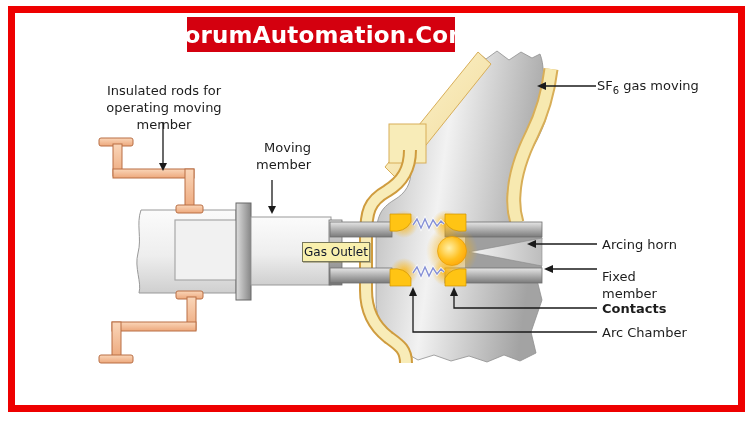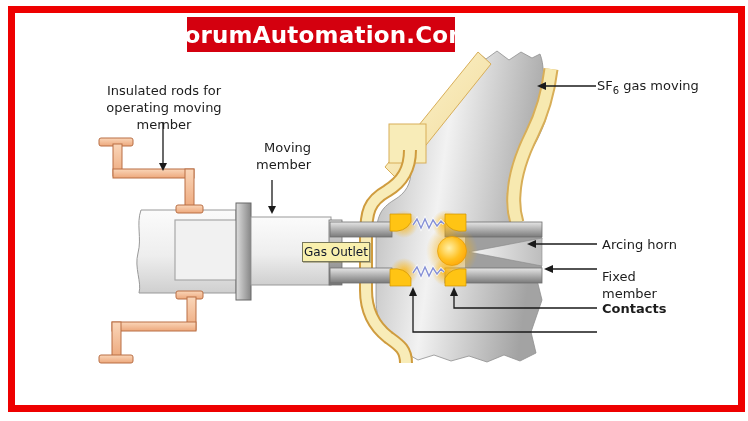--- a/index.html
+++ b/index.html
@@ -197,15 +197,16 @@
   <div class="lbl lbl-insulated">Insulated rods for
 operating moving
 member</div>
   <div class="lbl lbl-moving">Moving
 member</div>
   <div class="lbl lbl-sf6"><span>SF</span><span class="sub">6</span><span> gas moving</span></div>
   <div class="lbl lbl-arcing">Arcing horn</div>
   <div class="lbl lbl-fixed">Fixed
 member</div>
   <div class="lbl lbl-contacts">Contacts</div>
+  <div class="lbl lbl-arcchamber">Arc Chamber</div>
   <div class="gas-outlet-box">Gas Outlet</div>
 
 </div>
 
 </body></html>

